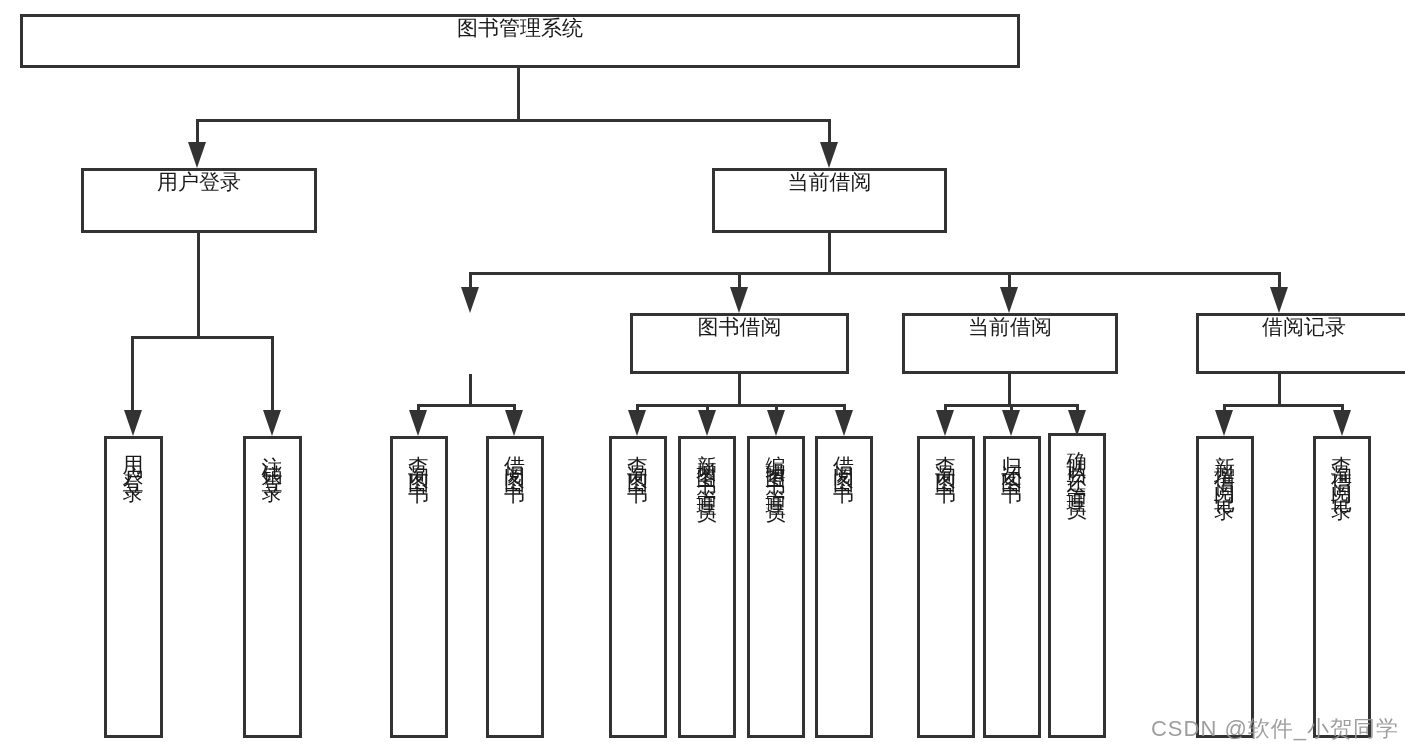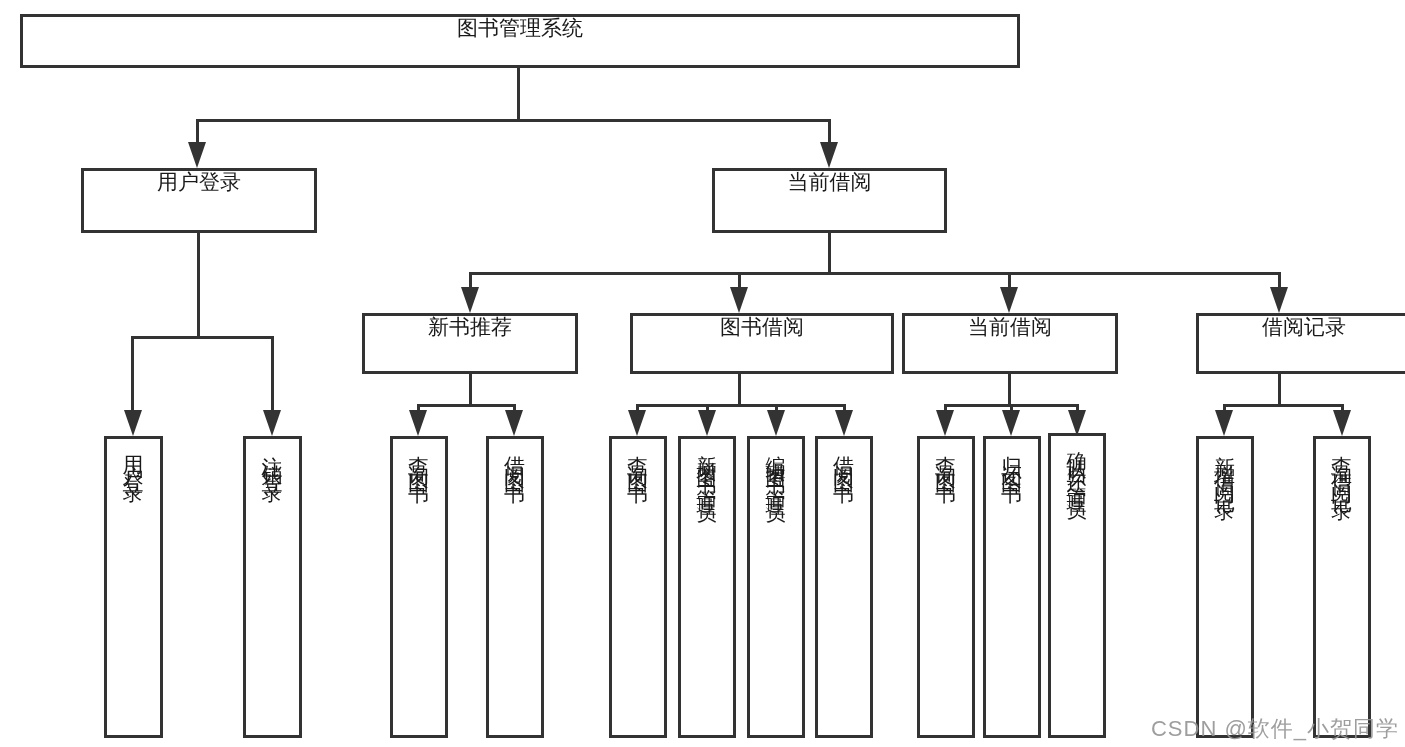--- a/index.html
+++ b/index.html
@@ -88,24 +88,21 @@
   <div class="hl" style="left:469px;top:272px;width:812px"></div>
   <div class="vl" style="left:469px;top:272px;height:20px"></div>
   <div class="arrow" style="left:461px;top:287px"></div>
   <div class="vl" style="left:738px;top:272px;height:20px"></div>
   <div class="arrow" style="left:730px;top:287px"></div>
   <div class="vl" style="left:1008px;top:272px;height:20px"></div>
   <div class="arrow" style="left:1000px;top:287px"></div>
   <div class="vl" style="left:1278px;top:272px;height:20px"></div>
   <div class="arrow" style="left:1270px;top:287px"></div>
 
-  <div class="box" style="left:362px;top:313px;width:216px;height:61px">
-    <span>新书推荐</span>
-  </div>
-  <div class="box" style="left:630px;top:313px;width:264px;height:61px">
+  <div class="box" style="left:630px;top:313px;width:219px;height:61px">
     <span>图书借阅</span>
   </div>
   <div class="box" style="left:902px;top:313px;width:216px;height:61px">
     <span>当前借阅</span>
   </div>
   <div class="box" style="left:1196px;top:313px;width:216px;height:61px">
     <span>借阅记录</span>
   </div>
 
   <div class="vl" style="left:469px;top:374px;height:33px"></div>

